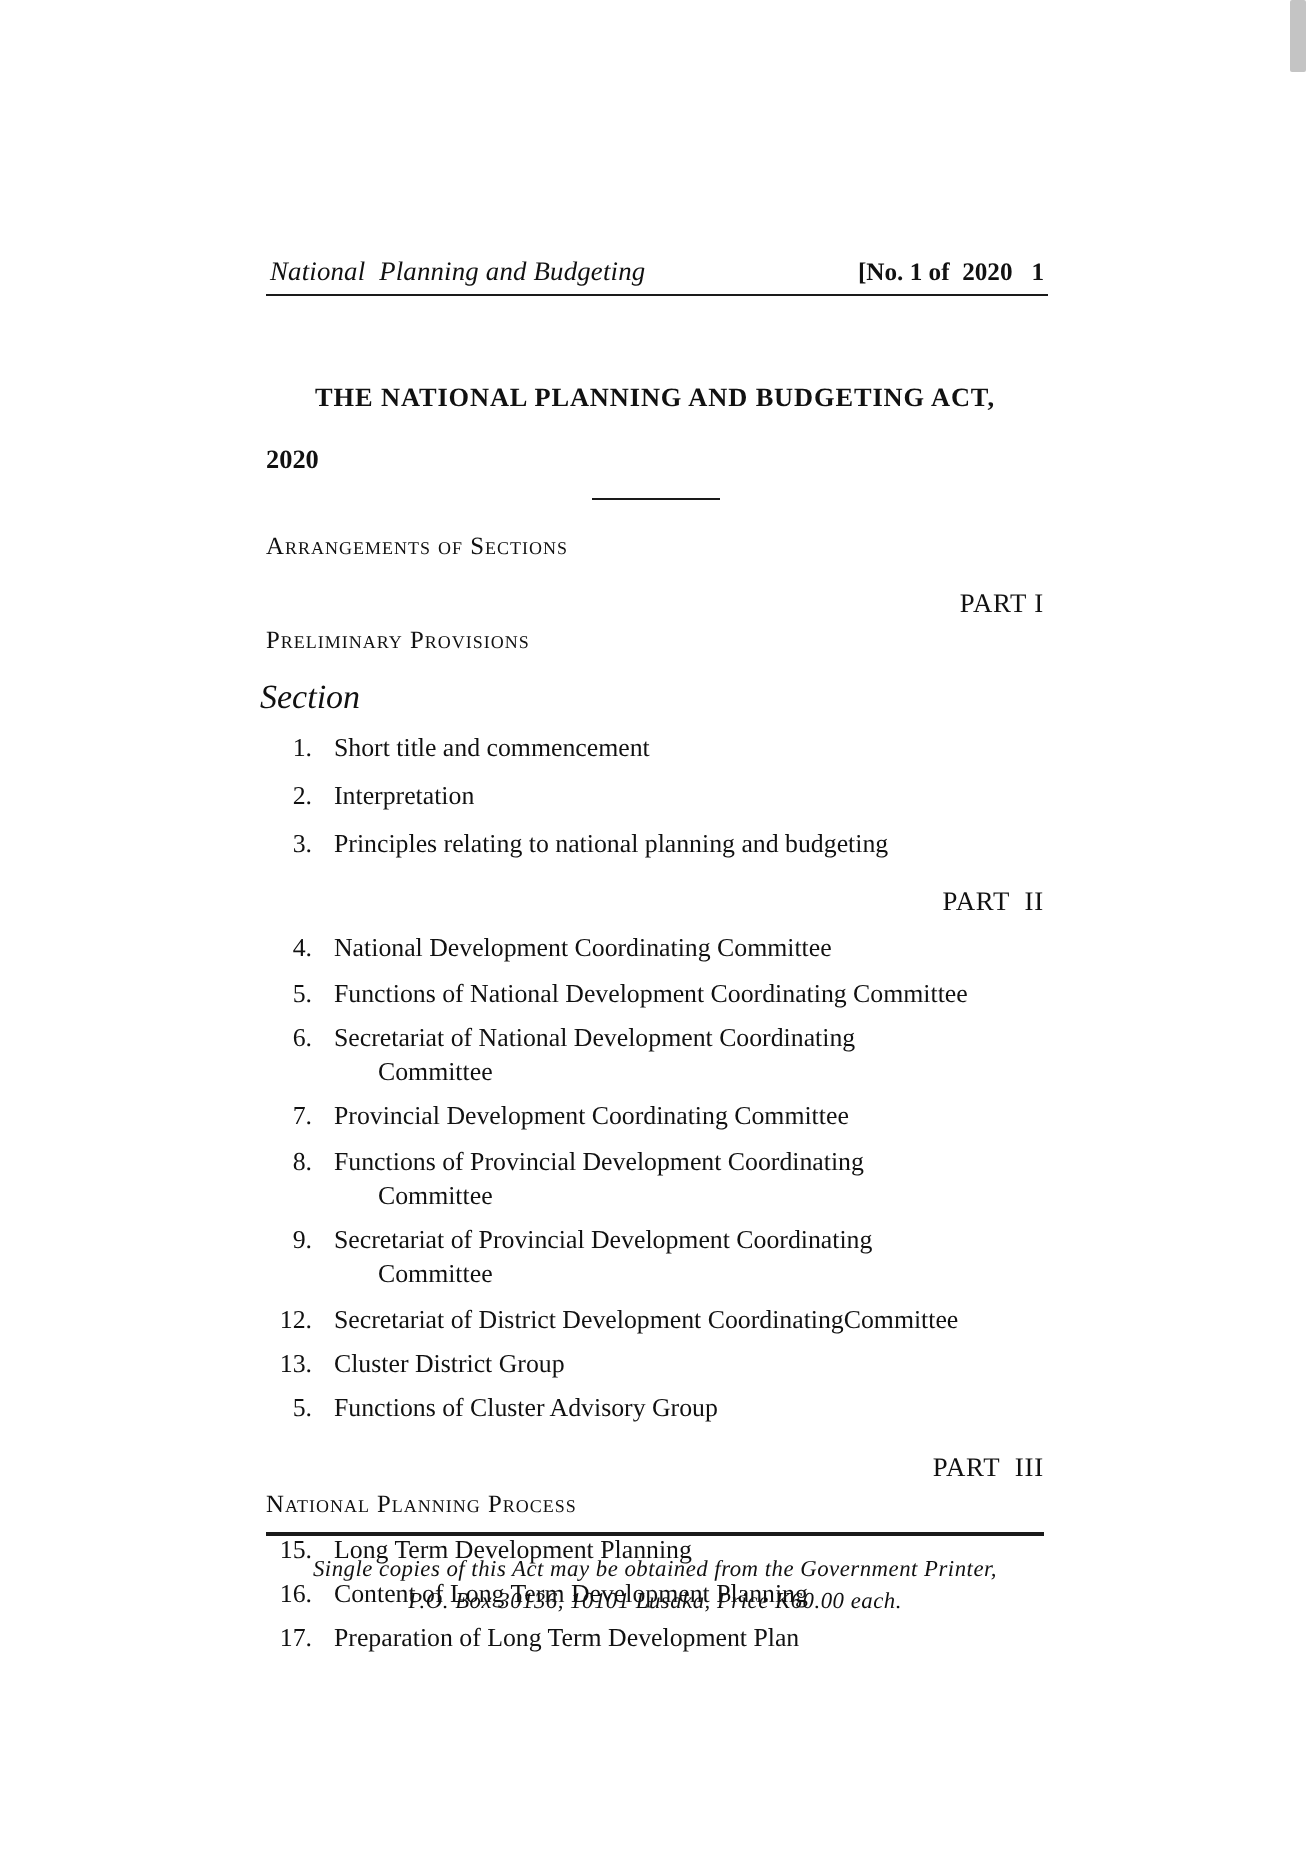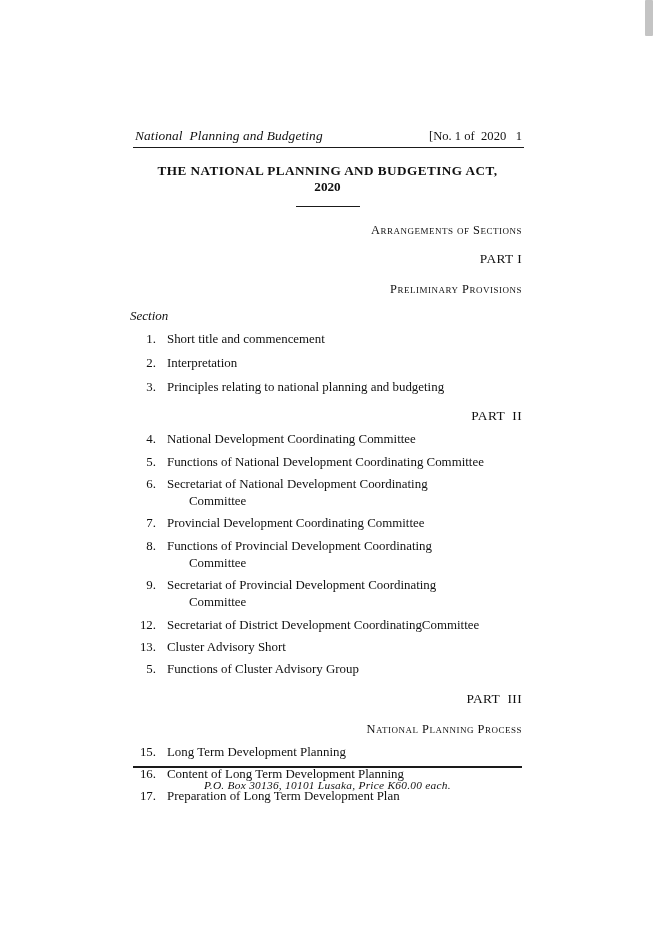--- a/index.html
+++ b/index.html
@@ -59,68 +59,68 @@
     border-bottom: 1.6px solid #1a1a1a;
     width: 387px;
   }
   .runhead-left {
     font-style: italic;
     font-size: 13.4px;
     letter-spacing: 0.1px;
     white-space: pre;
   }
   .runhead-right {
-    font-weight: normal;
+    font-weight: bold;
     font-size: 12.6px;
     white-space: pre;
   }
 
   
   .act-title {
     text-align: center;
     font-weight: bold;
     font-size: 13.2px;
     letter-spacing: 0.45px;
-    margin-top: 15px;
+    margin-top: 43px;
     white-space: pre;
   }
   .act-year {
-    text-align: center;
     font-weight: bold;
     font-size: 13.2px;
+    margin-top: 15px;
   }
   .rule-short {
     width: 64px;
     height: 1.4px;
     background: #1a1a1a;
     margin: 11px auto 0 auto;
   }
 
   
   .smallcaps {
-    text-align: right;
+    text-align: left;
     font-size: 12.4px;
     font-variant: small-caps;
     letter-spacing: 0.5px;
   }
   .arrangements { margin-top: 16px; }
 
   .part-heading {
     text-align: right;
     font-size: 13.4px;
     margin-top: 13px;
     letter-spacing: 0.4px;
     white-space: pre;
   }
-  .part-sub { margin-top: 15px; }
+  .part-sub { margin-top: 3px; }
 
   
   .section-label {
     font-style: italic;
-    font-size: 13px;
+    font-size: 17px;
     margin-top: 11px;
     margin-left: -3px;
   }
 
   
   .toc-list {
     margin-top: 7px;
   }
   .toc-item {
     display: flex;
@@ -248,21 +248,21 @@
           <span>Secretariat of Provincial Development Coordinating</span>
           <span class="cont">Committee</span>
         </div>
       </div>
       <div class="toc-item">
         <div class="toc-num">12.</div>
         <div class="toc-text">Secretariat of District Development CoordinatingCommittee</div>
       </div>
       <div class="toc-item">
         <div class="toc-num">13.</div>
-        <div class="toc-text">Cluster  Advisory Short</div>
+        <div class="toc-text">Cluster  District Group</div>
       </div>
       <div class="toc-item">
         <div class="toc-num">5.</div>
         <div class="toc-text">Functions of Cluster Advisory Group</div>
       </div>
     </div>
 
     <div class="part-heading gap-above">PART  III</div>
     <div class="smallcaps part-sub">National Planning Process</div>
 
@@ -279,20 +279,21 @@
         <div class="toc-num">17.</div>
         <div class="toc-text">Preparation of Long Term Development Plan</div>
       </div>
     </div>
 
   </div>
 
   <div class="footer">
     <div class="rule-footer"></div>
     <div class="footer-text">
+      <div>Single copies of this Act may be obtained from the Government Printer,</div>
       <div>P.O. Box 30136, 10101 Lusaka, Price K60.00 each.</div>
     </div>
   </div>
 
 </div>
 
 <div class="scrollbar-track">
   <div class="scrollbar-thumb"></div>
 </div>
 

